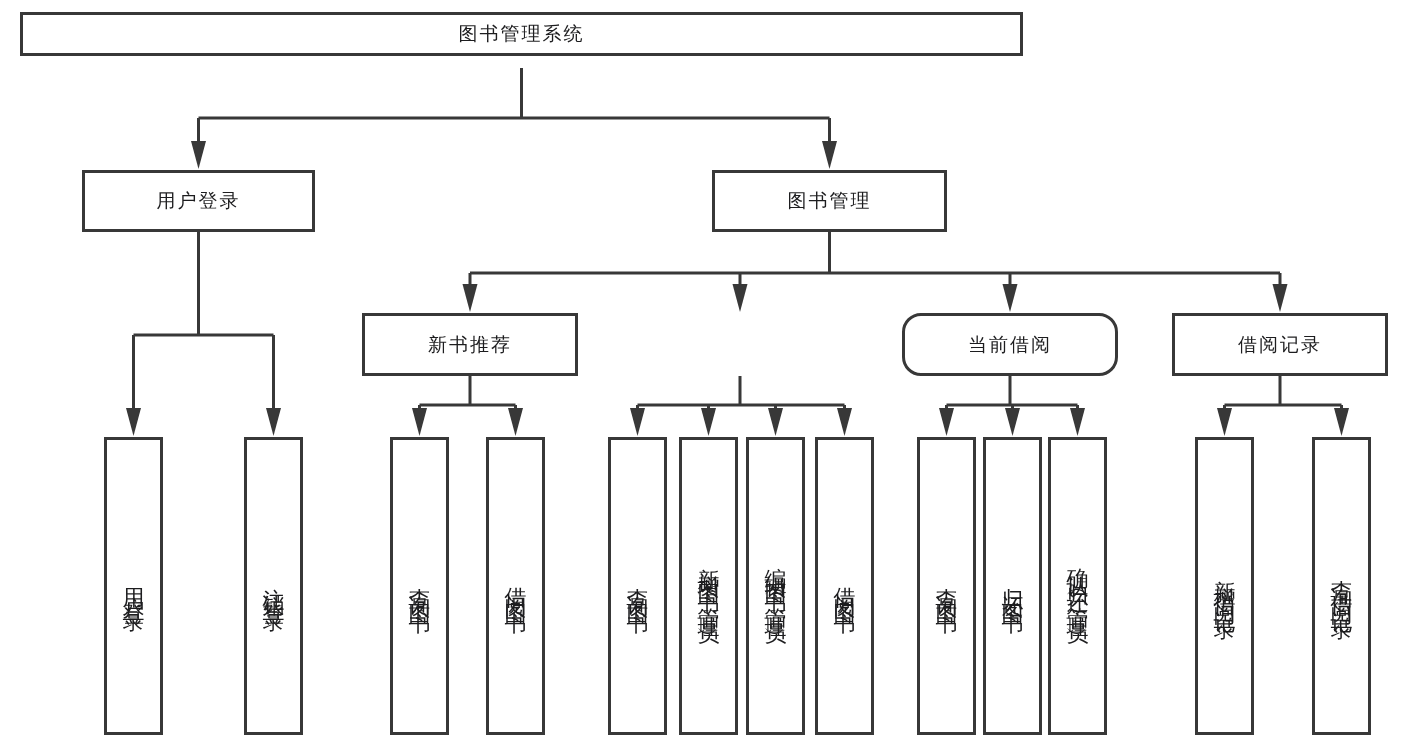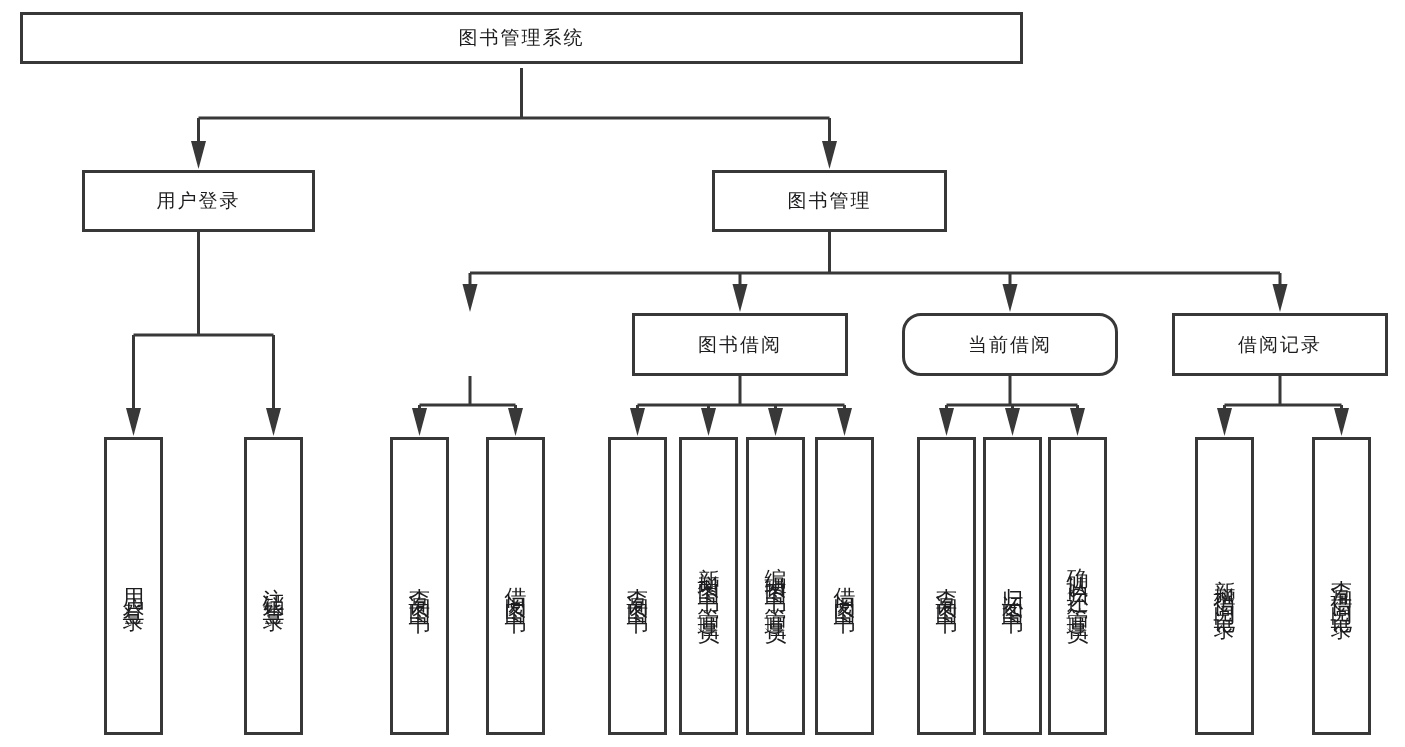--- a/index.html
+++ b/index.html
@@ -43,21 +43,21 @@
   }
   .leaf .v-label {
     writing-mode: vertical-rl;
     text-orientation: mixed;
     font-size: 22px;
     letter-spacing: 8px;
     line-height: 1.1;
     color: #1d1d1f;
     white-space: nowrap;
   }
-  #root-box    { left: 20px;  top: 12px;  width: 1003px; height: 52px; }
+  #root-box    { left: 20px;  top: 12px;  width: 1003px; height: 44px; }
   #n-user      { left: 82px;  top: 170px; width: 233px;  height: 62px; }
   #n-mgmt      { left: 712px; top: 170px; width: 235px;  height: 62px; }
   #n-new       { left: 362px;  top: 313px; width: 216px; height: 63px; }
   #n-borrow    { left: 632px;  top: 313px; width: 216px; height: 63px; }
   #n-current   { left: 902px;  top: 313px; width: 216px; height: 63px; border-radius: 19px; }
   #n-records   { left: 1172px; top: 313px; width: 216px; height: 63px; }
   #lf-u1 { left: 104px; }  #lf-u2 { left: 244px; }
   #lf-n1 { left: 390px; }  #lf-n2 { left: 486px; }
   #lf-b1 { left: 608px; }  #lf-b2 { left: 679px; }
   #lf-b3 { left: 746px; }  #lf-b4 { left: 815px; }
@@ -123,22 +123,22 @@
     <span>图书管理系统</span>
   </div>
 
   <div id="n-user" class="hbox">
     <span>用户登录</span>
   </div>
   <div id="n-mgmt" class="hbox">
     <span>图书管理</span>
   </div>
 
-  <div id="n-borrow" class="hbox">
-    <span>图书借阅</span>
+  <div id="n-new" class="hbox">
+    <span>新书推荐</span>
   </div>
   <div id="n-current" class="hbox">
     <span>当前借阅</span>
   </div>
   <div id="n-records" class="hbox">
     <span>借阅记录</span>
   </div>
 
   <div id="lf-u1" class="leaf">
     <span class="v-label">用户登录</span>

